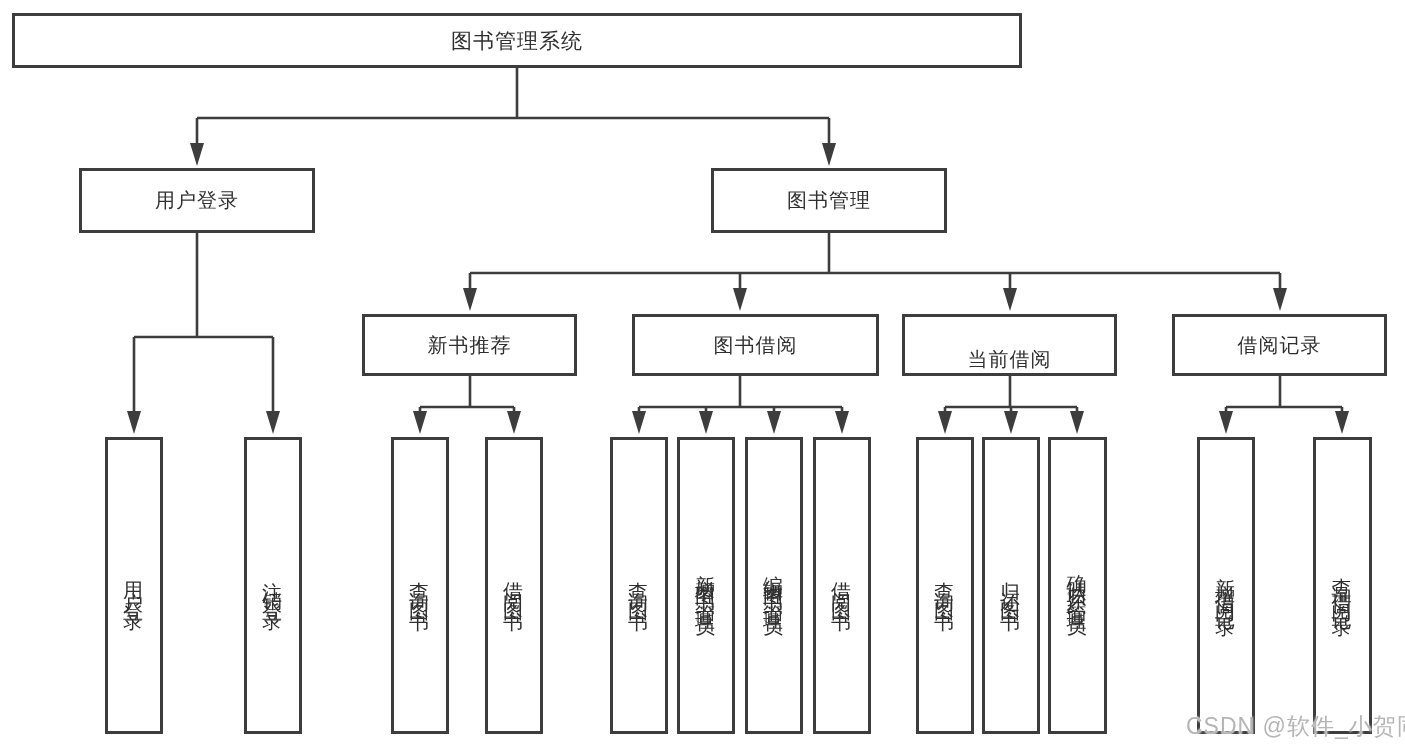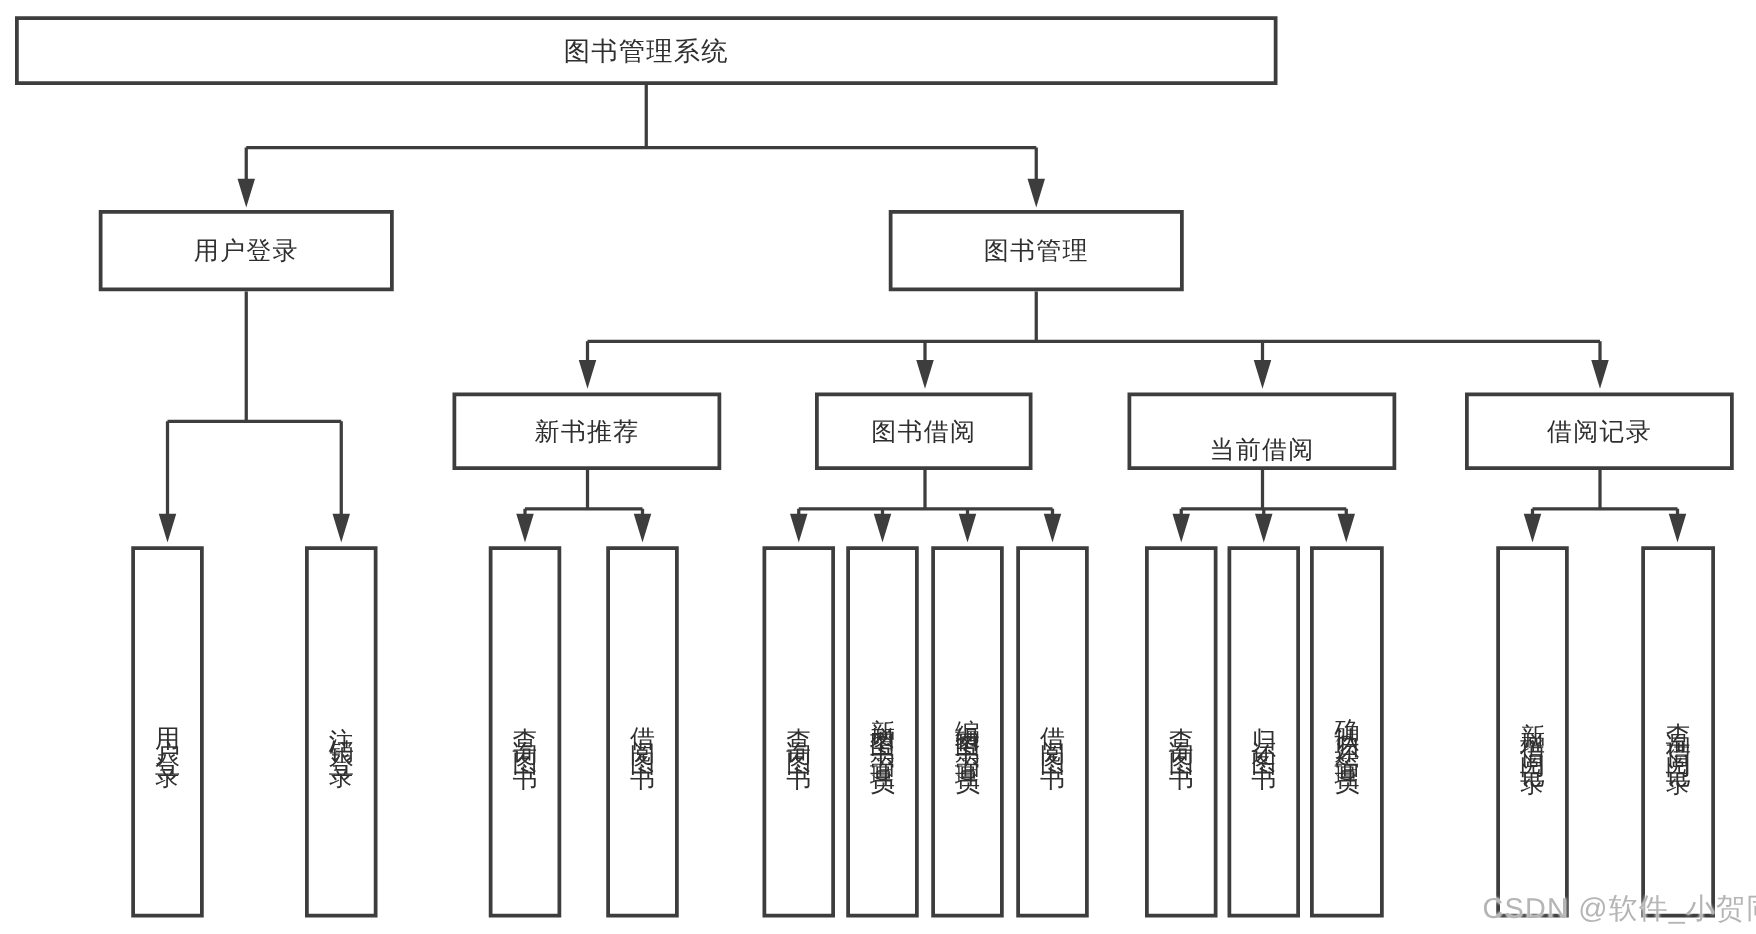--- a/index.html
+++ b/index.html
@@ -88,21 +88,21 @@
   <div class="node" style="left:79px;top:168px;width:236px;height:65px;">
     <span>用户登录</span>
   </div>
   <div class="node" style="left:711px;top:168px;width:236px;height:65px;">
     <span>图书管理</span>
   </div>
 
   <div class="node" style="left:362px;top:314px;width:215px;height:62px;">
     <span>新书推荐</span>
   </div>
-  <div class="node" style="left:632px;top:314px;width:174px;height:62px;margin-left:20px;">
+  <div class="node" style="left:632px;top:314px;width:247px;height:62px;">
     <span>图书借阅</span>
   </div>
   <div class="node" style="left:902px;top:314px;width:215px;height:62px;align-items:flex-end;">
     <span>当前借阅</span>
   </div>
   <div class="node" style="left:1172px;top:314px;width:215px;height:62px;">
     <span>借阅记录</span>
   </div>
 
   <div class="node vnode" style="left:105px;top:437px;width:58px;height:297px;">

